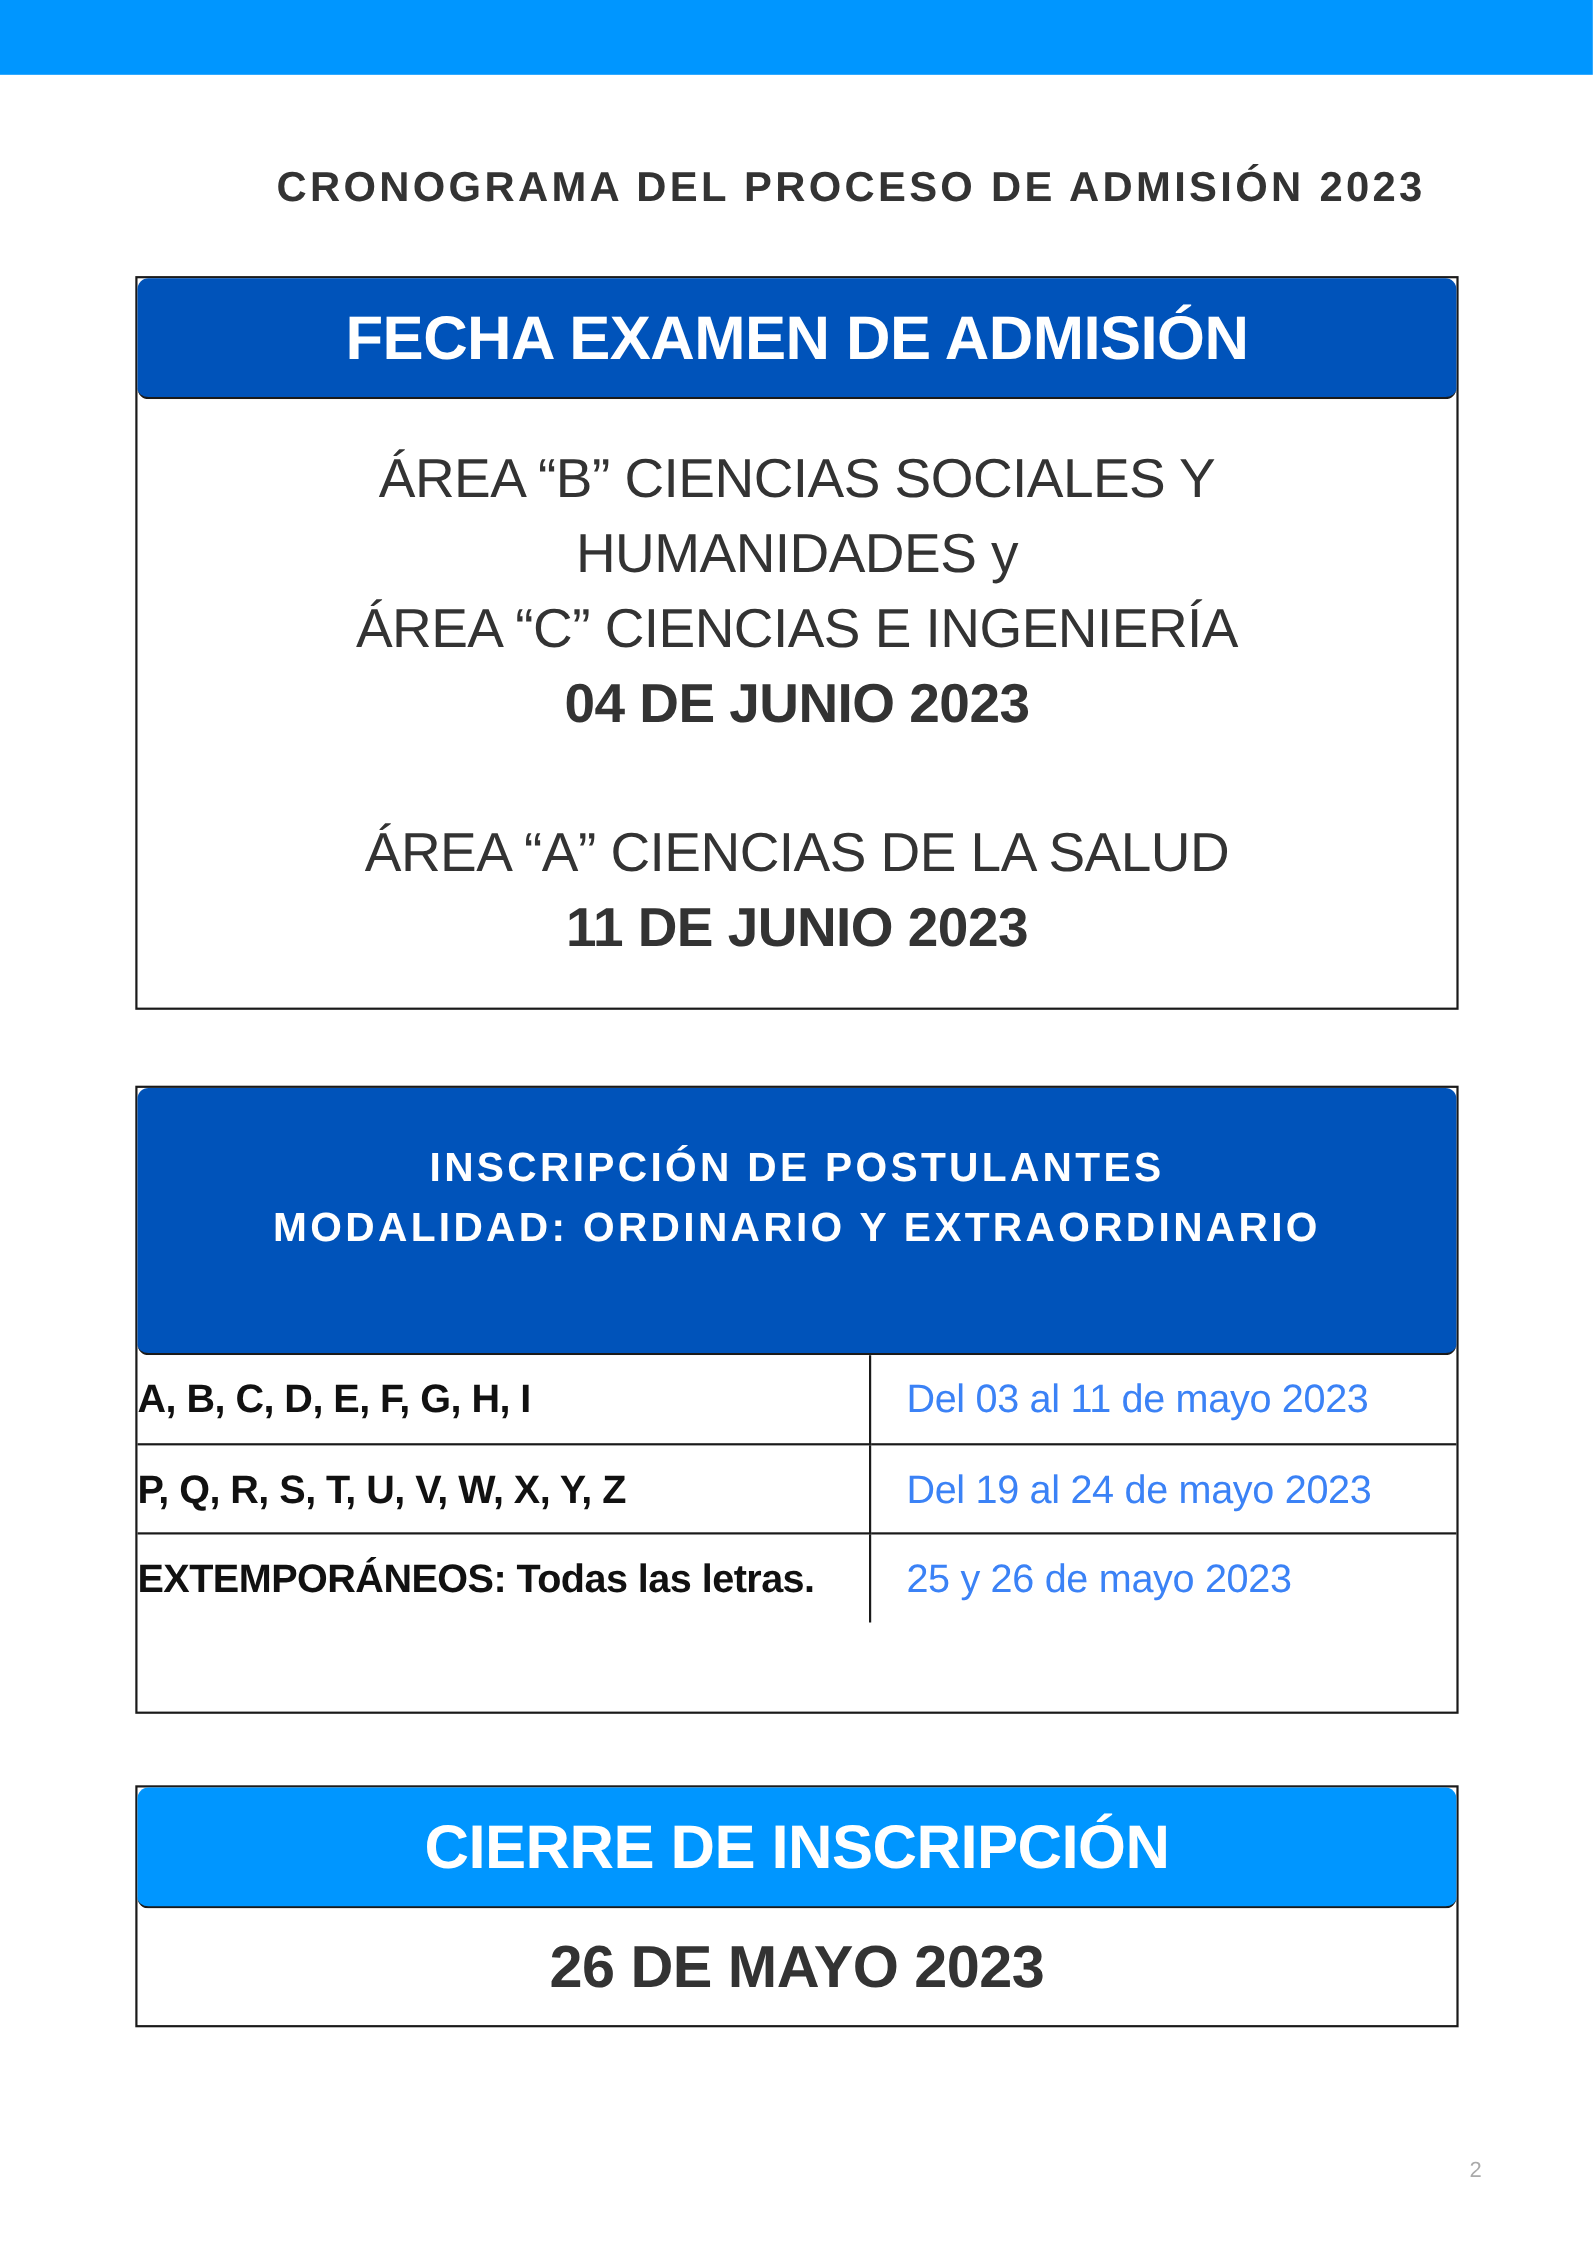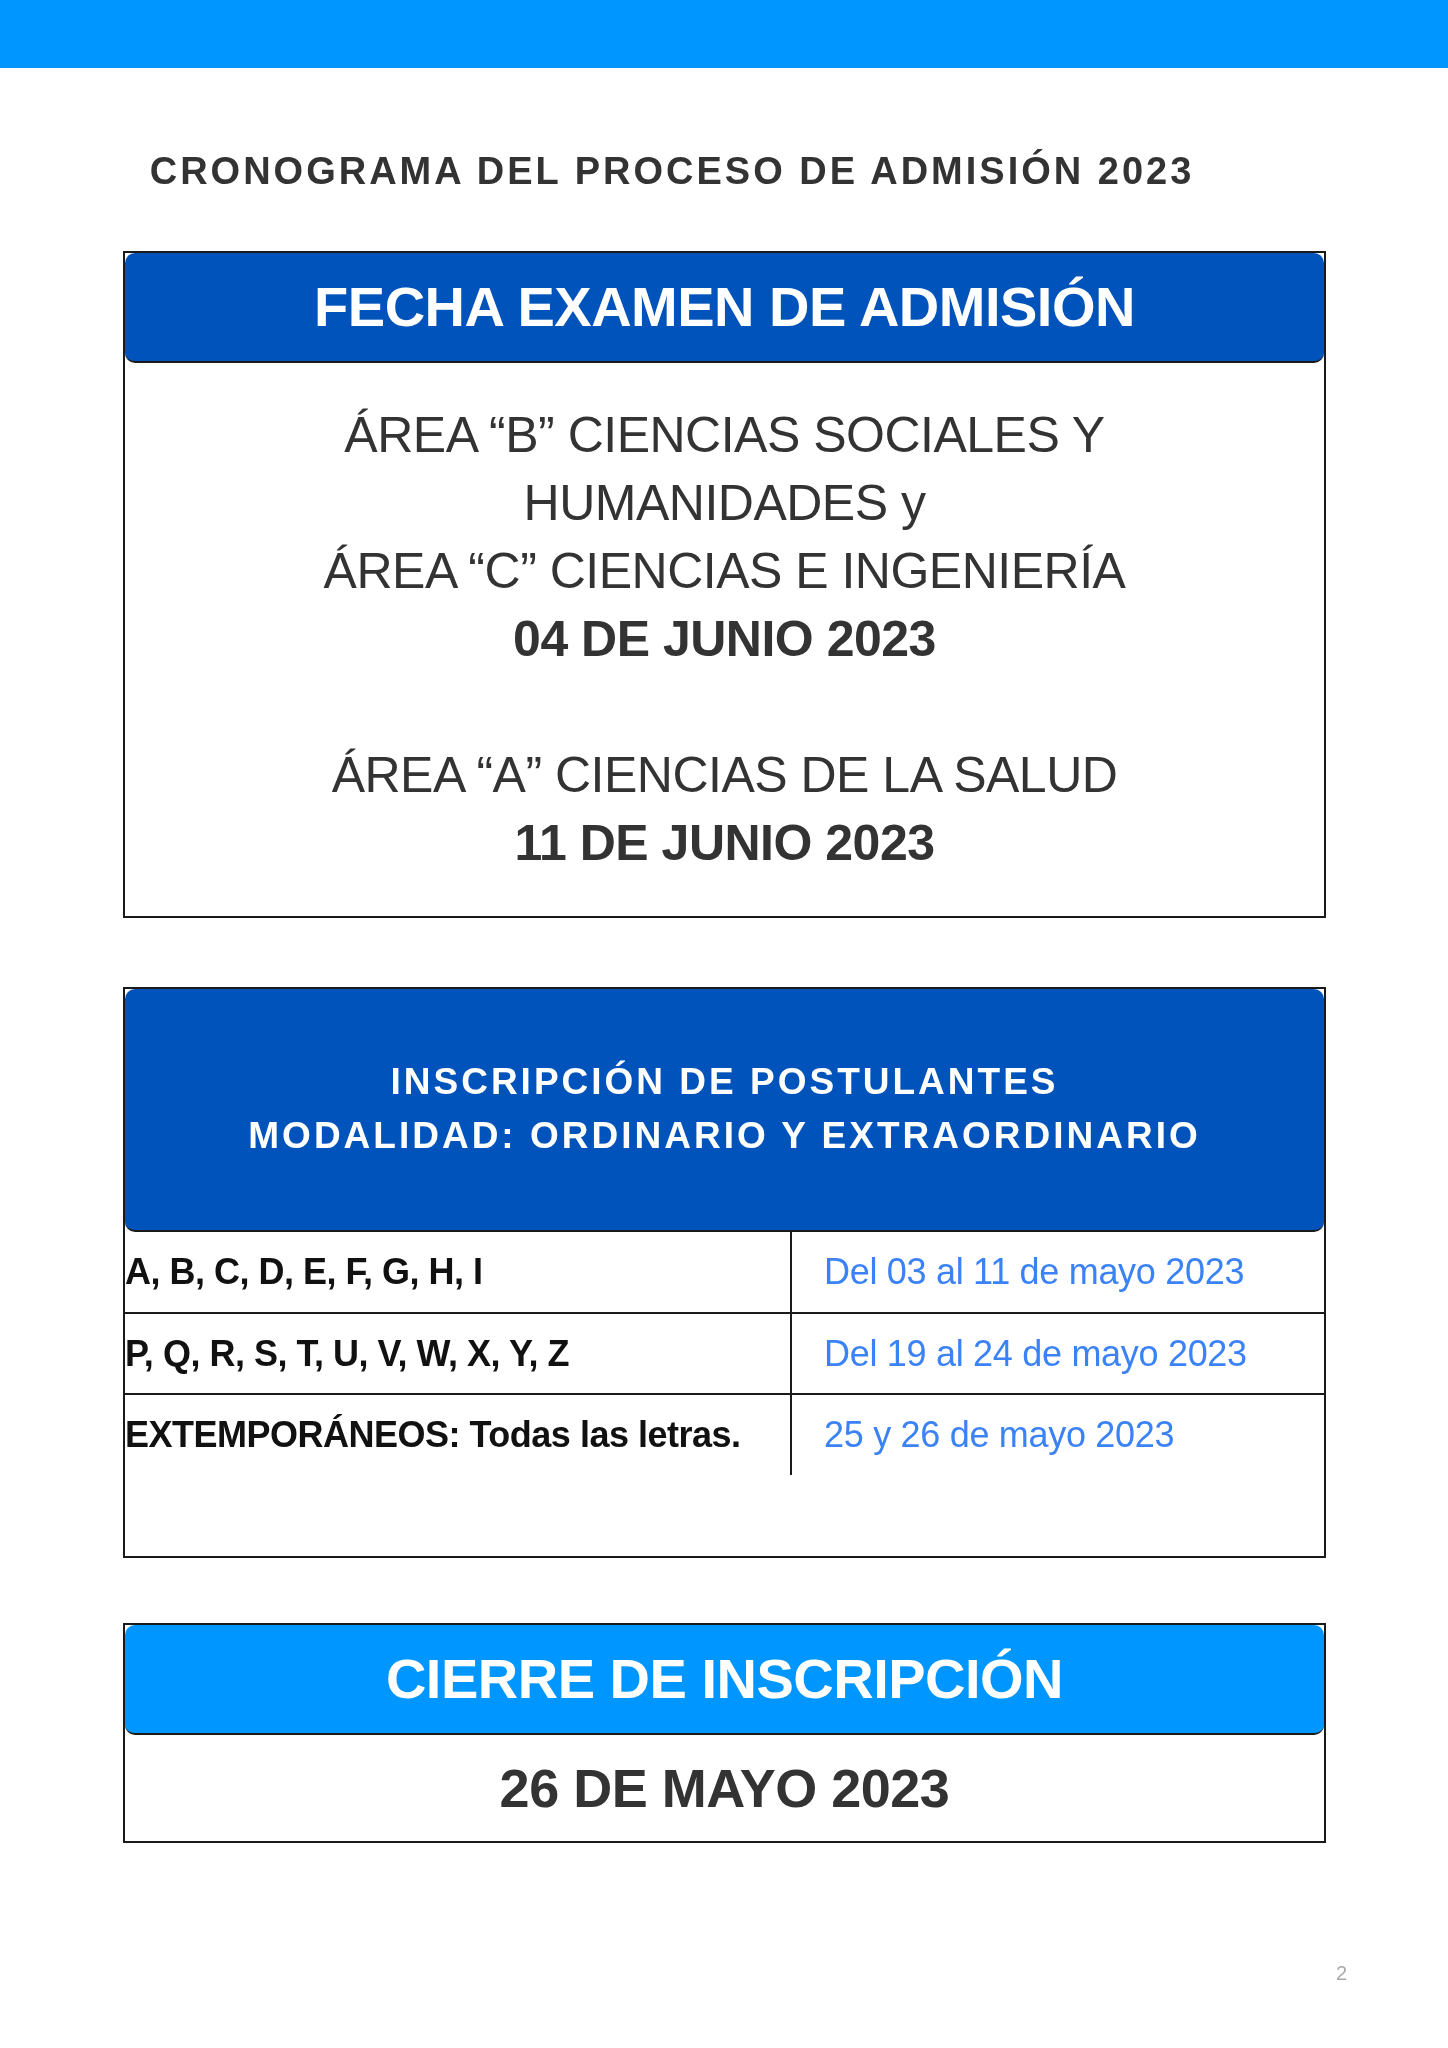--- a/index.html
+++ b/index.html
@@ -19,26 +19,25 @@
       position: absolute;
       left: 0; top: 0;
       width: 1448px;
       height: 68px;
       background: #0096ff;
     }
     .doc-title {
       position: absolute;
       left: 0; top: 150px;
       width: 1296px;
-      text-align: center;
+      text-align: right;
       font-weight: bold;
       font-size: 38px;
       letter-spacing: 3px;
       color: #333333;
-      margin-left: 24px;
     }
     .box {
       position: absolute;
       left: 123px;
       width: 1203px;
       border: 2px solid #1a1a1a;
       box-sizing: border-box;
       background: #ffffff;
     }
     .box-header {
@@ -74,21 +73,21 @@
       font-weight: bold;
       color: #333333;
       letter-spacing: -0.5px;
     }
     .exam-gap { height: 68px; }
 
     
     #inscription-box { top: 987px; height: 571px; }
     #inscription-box .box-header {
       height: 243px;
-      padding-top: 66px;
+      padding-top: 46px;
       font-weight: bold;
       font-size: 37px;
       letter-spacing: 3px;
       line-height: 54px;
     }
     .header-accent { color: #19b4ff; }
     .schedule-table {
       width: 100%;
       border-collapse: collapse;
     }

